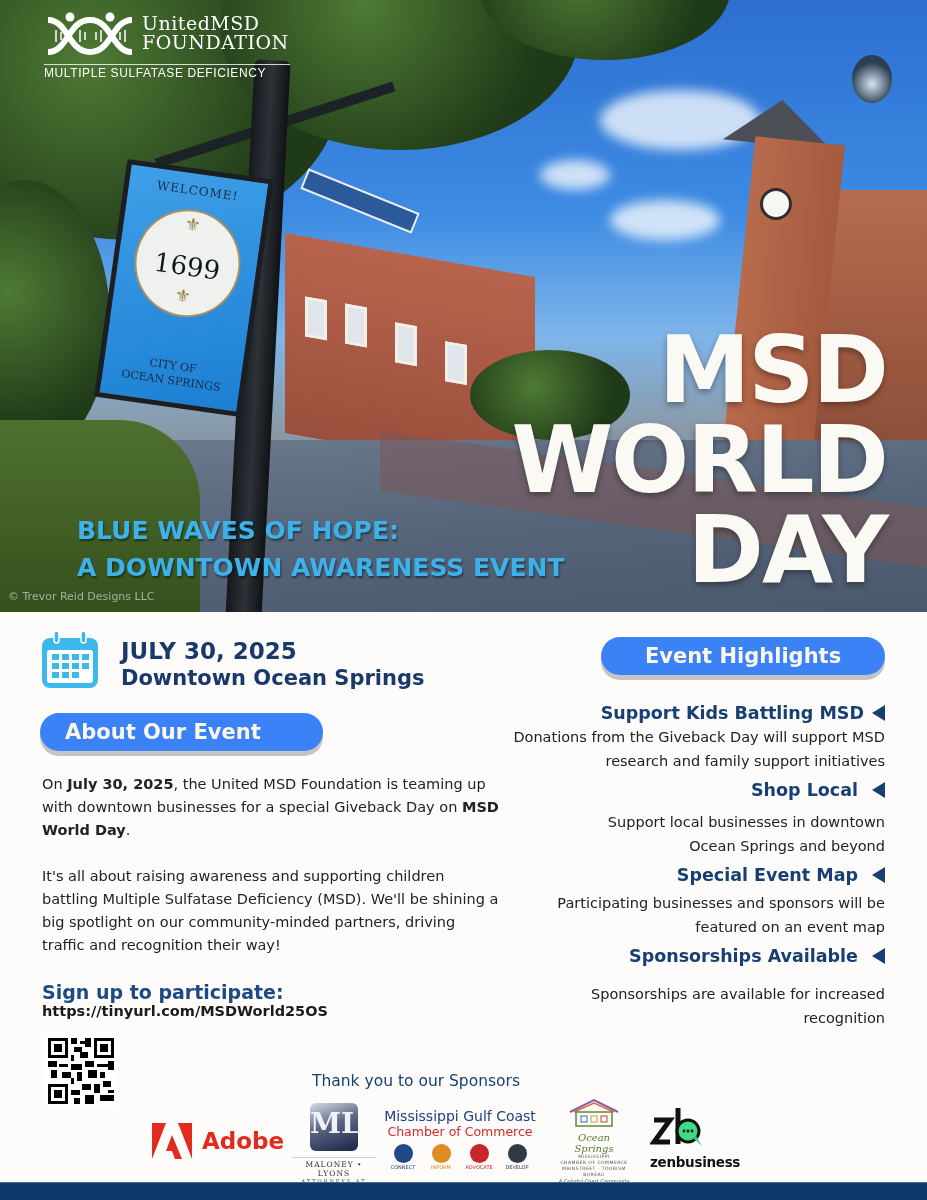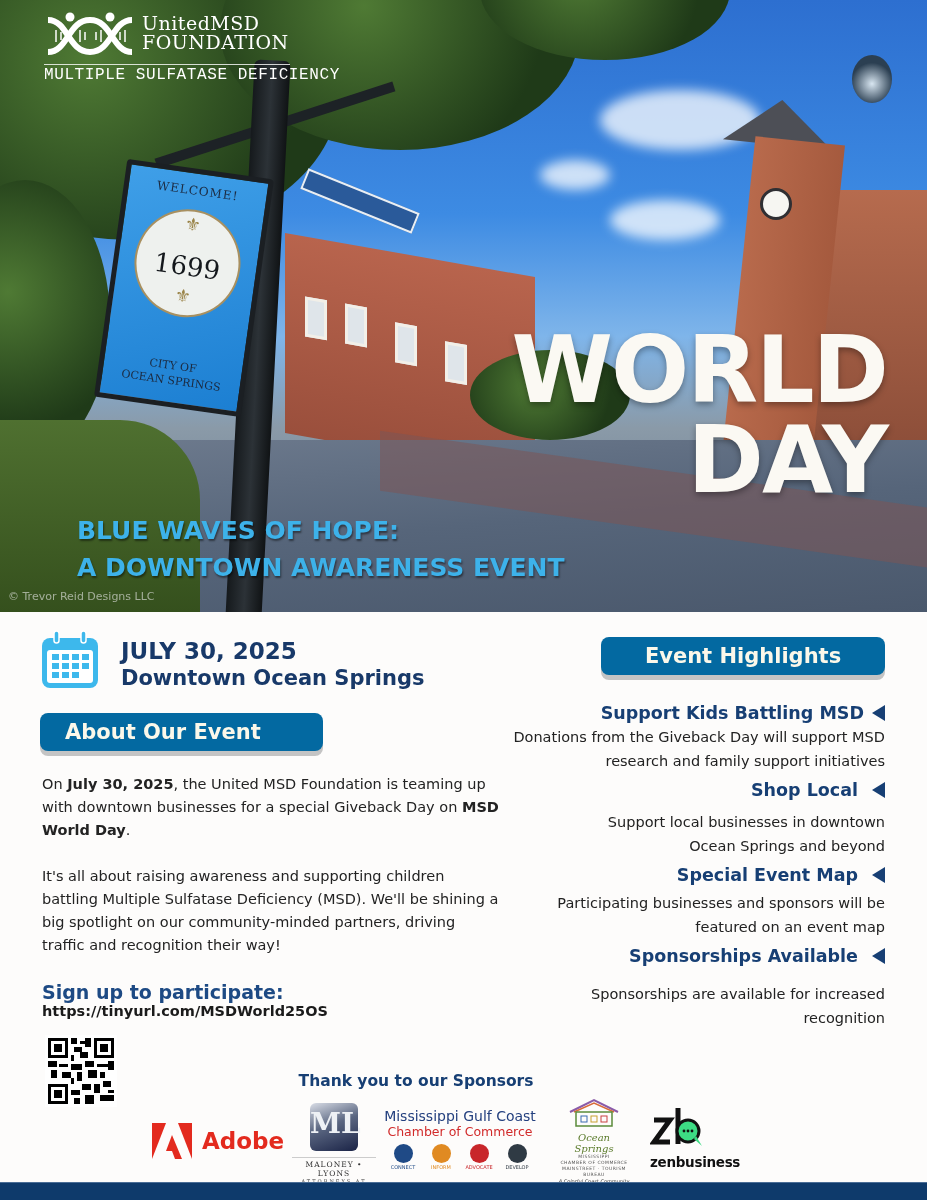--- a/index.html
+++ b/index.html
@@ -47,59 +47,59 @@
   .welcome-sign .w-bottom { position: absolute; bottom: 14px; width: 100%; text-align: center;
                             font-family: "DejaVu Serif", serif; font-size: 11px; line-height: 15px; color: #1c2a40; }
   .lamp { position: absolute; left: 852px; top: 55px; width: 40px; height: 48px; border-radius: 50%;
           background: radial-gradient(circle at 50% 60%, #d8e6f1, #2b3f52 60%); }
 
   .logo { position: absolute; left: 44px; top: 10px; width: 250px; height: 70px; }
   .logo-mark { position: absolute; left: 0; top: 2px; width: 92px; height: 46px; }
   .logo-name { position: absolute; left: 98px; top: 4px; color: #fff; font-family: "DejaVu Serif", serif;
                font-size: 19px; line-height: 19px; letter-spacing: 0.5px; }
   .logo-rule { position: absolute; left: 0; top: 54px; width: 246px; height: 1px; background: rgba(255,255,255,.8); }
-  .logo-tag { position: absolute; left: 0; top: 56px; width: 250px; color: #fff; font-family: Liberation Mono, monospace;
-              font-size: 16px; letter-spacing: 0.6px; white-space: nowrap; }
+  .logo-tag { position: absolute; left: 0; top: 56px; width: 250px; color: #fff; font-family: Liberation Sans, sans-serif;
+              font-size: 12px; letter-spacing: 0.6px; white-space: nowrap; }
 
   .msd-title { position: absolute; right: 40px; top: 326px; text-align: right; color: #fbf9f3;
                font-family: "DejaVu Sans", sans-serif; font-weight: bold; font-size: 92px; line-height: 90px;
                letter-spacing: -2px; text-shadow: 0 3px 6px rgba(0,0,0,.35); }
   .tagline { position: absolute; left: 42px; top: 512px; color: #3db2ea; font-weight: bold;
              font-family: "DejaVu Sans", sans-serif; font-size: 25px; line-height: 37px;
              text-shadow: 1px 2px 2px rgba(0,0,0,.45); white-space: nowrap; margin-left: 35px; }
   .credit { position: absolute; left: 8px; top: 590px; color: rgba(235,235,235,.6); font-size: 11px; }
 
   
   .date-block { position: absolute; left: 40px; top: 630px; }
   .cal-icon { position: absolute; left: 0; top: 0; width: 60px; height: 60px; }
   .date-text { position: absolute; left: 81px; top: 7px; white-space: nowrap; color: #183969; }
   .date-main { font-size: 23px; font-weight: bold; line-height: 28px; }
   .date-loc { font-size: 21px; font-weight: bold; line-height: 26px; }
 
-  .pill { position: absolute; background: #0369a1; color: #fbf8ea; font-weight: bold; border-radius: 8px;
+  .pill { position: absolute; background: #3b82f6; color: #fbf8ea; font-weight: bold; border-radius: 19px;
           box-shadow: 0 5px 0 #c4c4c4; text-align: center; white-space: nowrap; }
   .pill-about { left: 40px; top: 713px; width: 283px; height: 38px; font-size: 21px; line-height: 38px; text-align: left; padding-left: 25px; }
   .pill-high { left: 601px; top: 637px; width: 284px; height: 38px; font-size: 21px; line-height: 38px; }
 
   .about { position: absolute; left: 42px; top: 773px; width: 460px; font-size: 14.5px; line-height: 23px; color: #232323; }
   .about p { margin-bottom: 23px; }
   .about b { font-weight: bold; }
   .signup-label { position: absolute; left: 42px; top: 981px; font-size: 19px; font-weight: bold; color: #1d4a84; }
   .signup-url { position: absolute; left: 42px; top: 1003px; font-size: 14.5px; font-weight: bold; color: #1b1b1b; }
 
   .qr { position: absolute; left: 45px; top: 1035px; width: 72px; height: 72px; background: #fff; }
 
   .highlights { position: absolute; right: 42px; top: 700px; width: 380px; text-align: right; }
   .hl-title { font-size: 17.5px; font-weight: bold; color: #173f74; line-height: 26px; white-space: nowrap; }
   .hl-title .tri { display: inline-block; width: 0; height: 0; border-top: 8px solid transparent;
                    border-bottom: 8px solid transparent; border-right: 13px solid #173f74; vertical-align: -2px; margin-left: 8px; }
   .hl-desc { font-size: 14.5px; line-height: 23.5px; color: #222; margin-bottom: 4px; }
 
   .sponsors-title { position: absolute; left: 0; width: 816px; top: 1072px; text-align: center;
-                    font-size: 15.5px; font-weight: bold; color: #173f74; padding-left: 16px; }
+                    font-size: 15.5px; font-weight: normal; color: #173f74; padding-left: 16px; }
   .sp { position: absolute; }
   .sp-adobe { left: 152px; top: 1123px; display: flex; align-items: center; }
   .adobe-mark { width: 40px; height: 36px; }
   .adobe-text { margin-left: 10px; color: #e32a1e; font-weight: bold; font-size: 23px; }
   .sp-ml { left: 292px; top: 1103px; width: 84px; text-align: center; }
   .ml-box { width: 48px; height: 48px; margin: 0 auto; border-radius: 6px;
             background: linear-gradient(160deg, #d9dde6 0%, #5a6681 45%, #1a2346 100%); position: relative; }
   .ml-box span { position: absolute; left: 0; top: 4px; width: 100%; text-align: center; color: #eef1f5; font-size: 28px; font-weight: bold; font-family: "DejaVu Serif", serif; }
   .ml-name { font-family: "DejaVu Serif", serif; font-size: 7.5px; letter-spacing: 1px; color: #333; margin-top: 6px; border-top: 1px solid #ccc; padding-top: 2px; }
   .ml-sub { font-family: "DejaVu Serif", serif; font-size: 5px; letter-spacing: 2px; color: #444; }
@@ -190,20 +190,21 @@
     </svg>
     <div class="logo-name">
       <div>UnitedMSD</div>
       <div style="text-transform:uppercase;">Foundation</div>
     </div>
     <div class="logo-rule"></div>
     <div class="logo-tag" style="text-transform:uppercase;">Multiple Sulfatase Deficiency</div>
   </div>
 
   <div class="msd-title">
+    <div>MSD</div>
     <div>WORLD</div>
     <div>DAY</div>
   </div>
 
   <div class="tagline">
     <div>BLUE WAVES OF HOPE:</div>
     <div>A DOWNTOWN AWARENESS EVENT</div>
   </div>
   <div class="credit">© Trevor Reid Designs LLC</div>
 </div>

